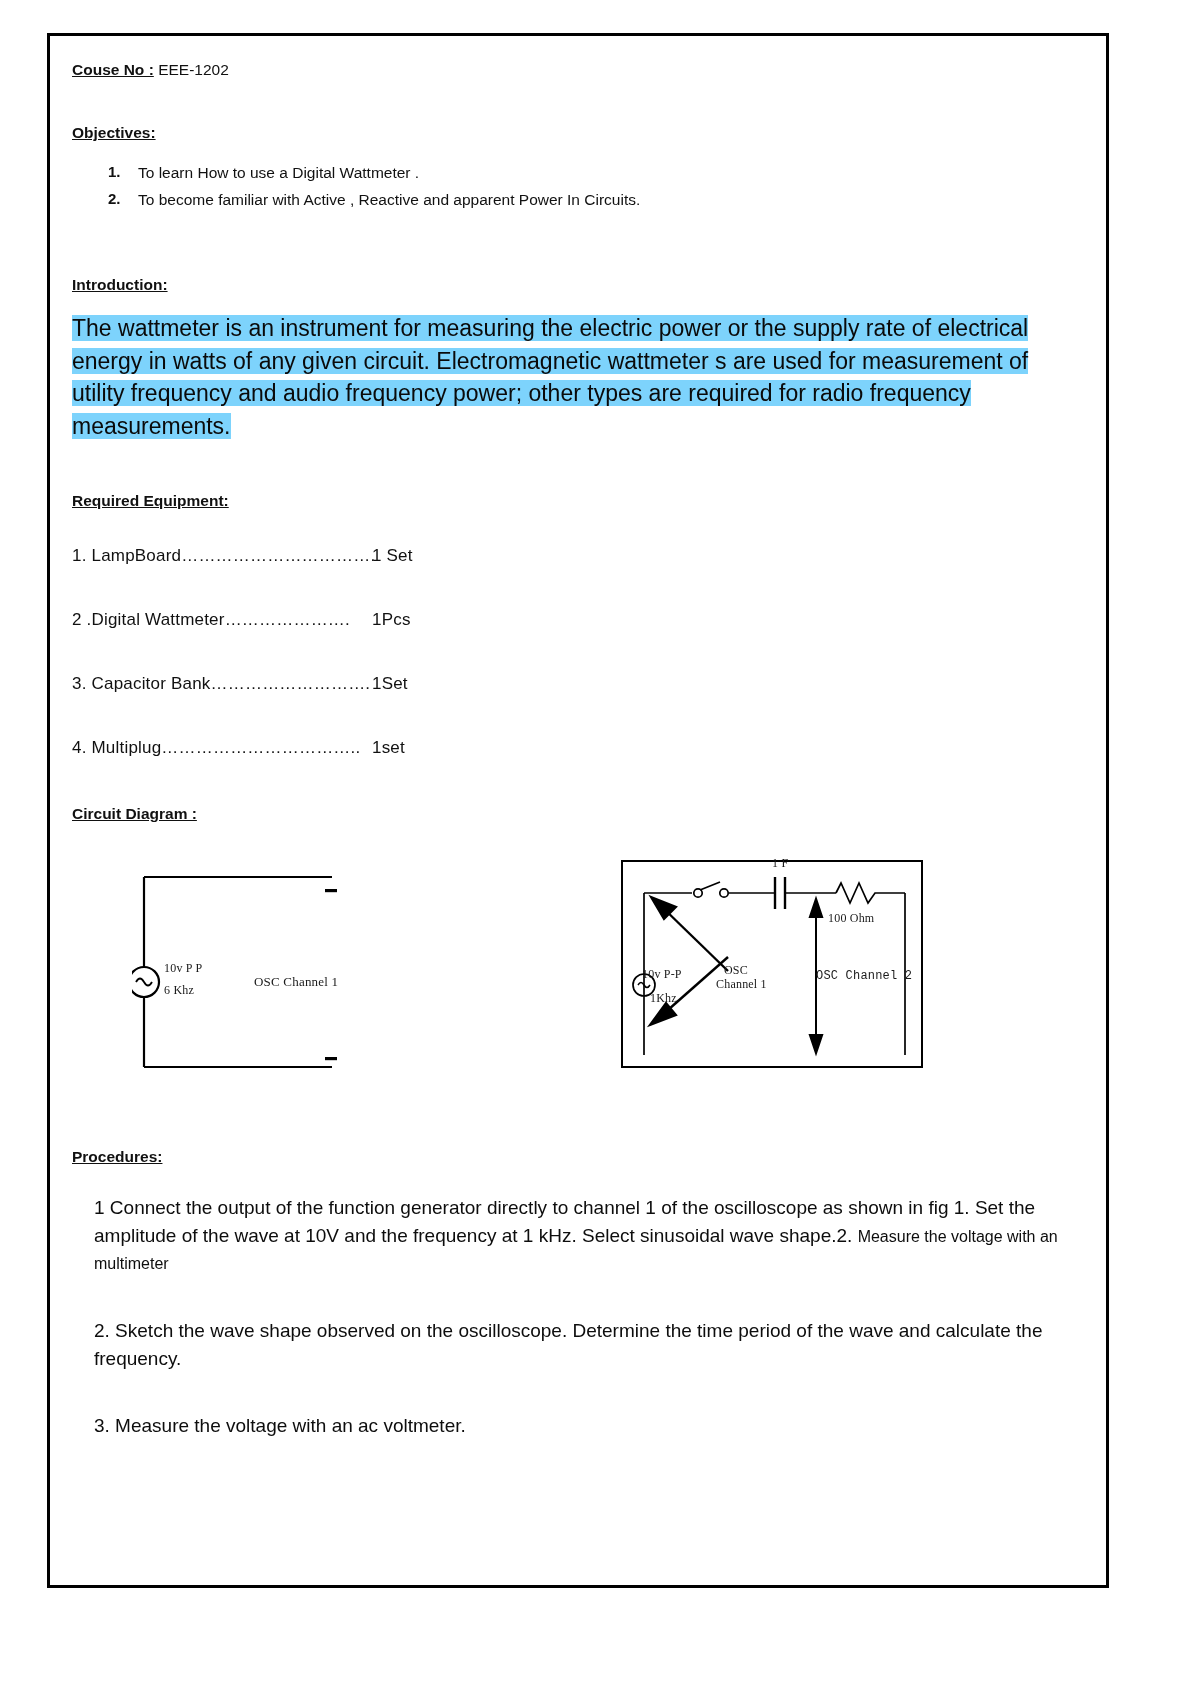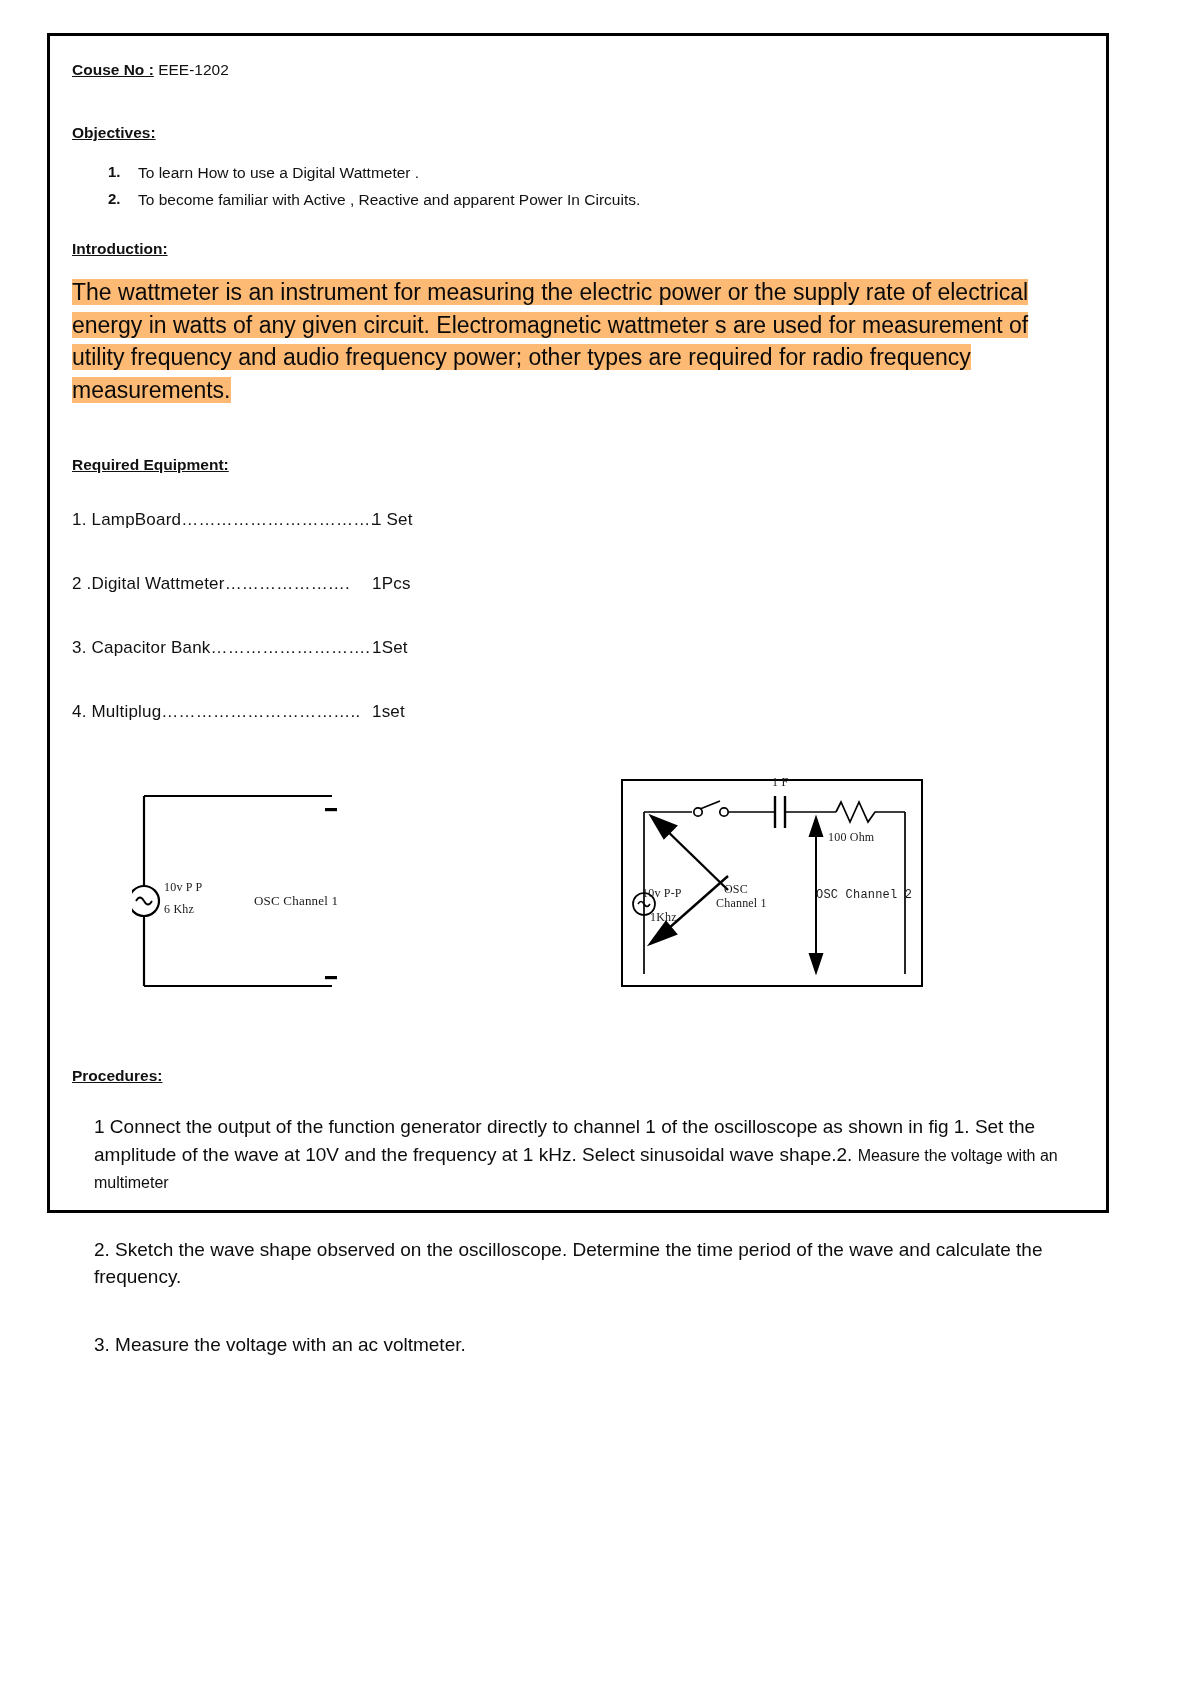--- a/index.html
+++ b/index.html
@@ -13,21 +13,21 @@
     font-family: "Liberation Sans", sans-serif;
     color: #000000;
     position: relative;
     overflow: hidden;
   }
   .page-frame {
     position: absolute;
     left: 47px;
     top: 33px;
     width: 1062px;
-    height: 1180px;
+    height: 1555px;
     border: 3px solid #000000;
     box-sizing: border-box;
     background: #ffffff;
   }
   .content {
     position: absolute;
     left: 22px;
     top: 22px;
     right: 22px;
   }
@@ -55,31 +55,31 @@
     color: #111111;
   }
   .obj-num {
     position: absolute;
     left: 36px;
     top: 0;
     font-weight: bold;
     font-size: 15px;
   }
 
-  .intro-head { margin-top: 24px; }
+  .intro-head { margin-top: 60px; }
 
   .intro-para {
     margin-top: 16px;
     font-size: 23px;
     line-height: 1.42;
     color: #0a0a0a;
     max-width: 985px;
   }
   .intro-para span.hl {
-    background: #fdba74;
+    background: #7dd3fc;
     box-decoration-break: clone;
     -webkit-box-decoration-break: clone;
   }
 
   .req-head { margin-top: 46px; }
 
   .equip-list {
     margin-top: 34px;
   }
   .equip-row {
@@ -200,20 +200,23 @@
       <div class="equip-row">
         <span class="equip-name">3. Capacitor Bank……………………….</span>
         <span class="equip-qty">1Set</span>
       </div>
       <div class="equip-row">
         <span class="equip-name">4. Multiplug……………………………..</span>
         <span class="equip-qty">1set</span>
       </div>
     </div>
 
+    <div class="line cd-head">
+      <span class="lbl">Circuit Diagram :</span>
+    </div>
 
     <div class="diagrams">
 
       <div class="diagram-one">
         <svg width="250" height="220" viewBox="0 0 250 220">
           <g stroke="#000000" stroke-width="2.2" fill="none">
             <path d="M 12 22 L 200 22"></path>
             <path d="M 12 22 L 12 112"></path>
             <path d="M 12 142 L 12 212"></path>
             <path d="M 12 212 L 200 212"></path>

